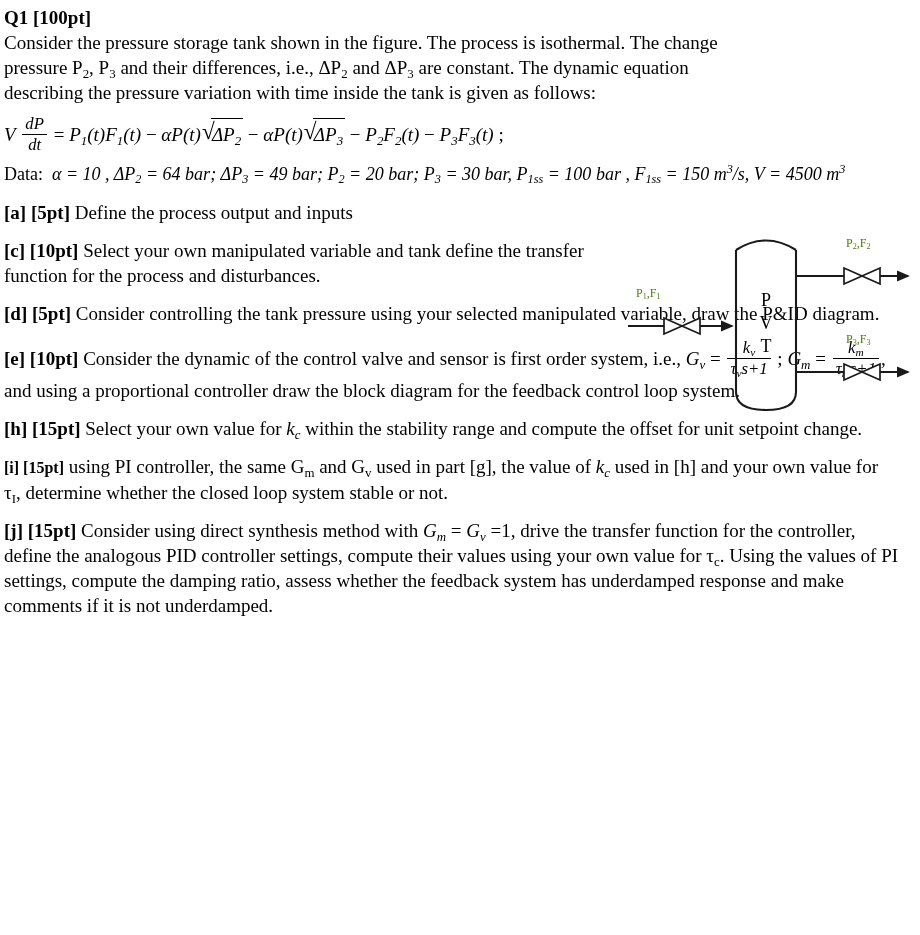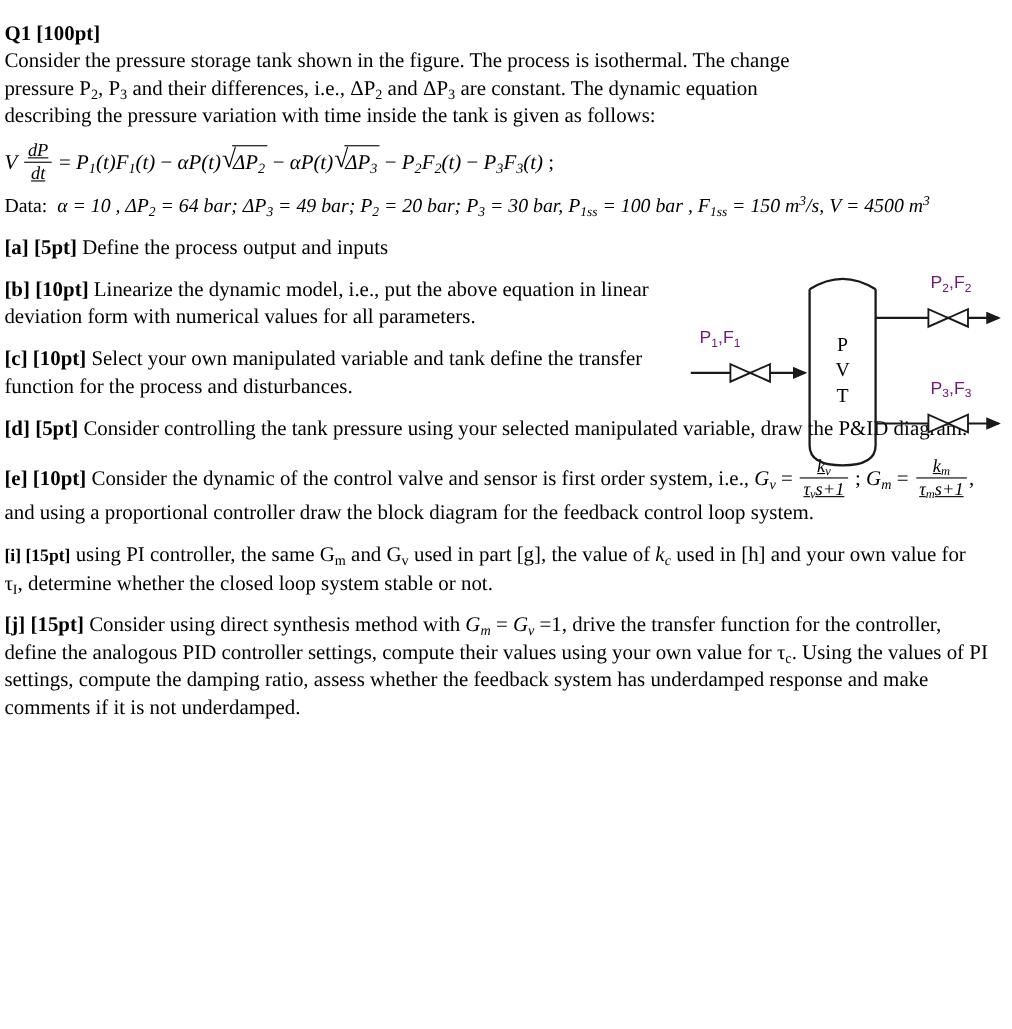--- a/index.html
+++ b/index.html
@@ -18,21 +18,21 @@
   .page {
     position: relative;
     width: 920px;
     height: 935px;
     padding: 0;
   }
   .title {
     font-weight: bold;
     font-size: 19px;
     line-height: 24px;
-    margin: 19px 0 0 4px;
+    margin: 6px 0 0 4px;
   }
   .para {
     font-size: 19px;
     line-height: 25px;
     margin: 0 0 0 4px;
     text-align: left;
   }
   .intro {
     width: 870px;
   }
@@ -54,21 +54,20 @@
     vertical-align: 0.55em;
     line-height: 0;
   }
   .frac {
     display: inline-block;
     vertical-align: -0.55em;
     text-align: center;
     font-size: 0.88em;
     line-height: 1.08;
     margin: 0 2px;
-    text-decoration: underline;
   }
   .frac .num {
     display: block;
     border-bottom: 1.3px solid #000;
     padding: 0 3px 1px 3px;
   }
   .frac .den {
     display: block;
     padding: 1px 3px 0 3px;
   }
@@ -114,23 +113,23 @@
   .figure {
     position: absolute;
     left: 618px;
     top: 222px;
     width: 300px;
     height: 190px;
   }
   .figure svg { display: block; }
   .fig-label {
     position: absolute;
-    font-family: Liberation Sans, sans-serif;
-    font-size: 16px;
-    color: #701a75;
+    font-family: Liberation Serif, serif;
+    font-size: 12px;
+    color: #4d7c0f;
     white-space: nowrap;
   }
   .vtxt {
     position: absolute;
     font-family: "Liberation Serif", "DejaVu Serif", serif;
     font-size: 18px;
     text-align: center;
     width: 40px;
   }
 </style>
@@ -169,25 +168,20 @@
     <span class="lbl">Data:</span>
     &nbsp;α = 10 , ΔP<sub>2</sub> = 64 <span class="it">bar</span>; ΔP<sub>3</sub> = 49 <span class="it">bar</span>; P<sub>2</sub> = 20 <span class="it">bar</span>; P<sub>3</sub> = 30 <span class="it">bar</span>, P<sub>1ss</sub> = 100 <span class="it">bar</span> , F<sub>1ss</sub> = 150 m<sup>3</sup>/s, V = 4500 m<sup>3</sup>
   </div>
 
   <div class="item narrow">
     <b><span>[a]</span>
     <span>[5pt]</span></b>
     <span>Define the process output and inputs</span>
   </div>
 
-  <div class="item narrow">
-    <b><span>[b]</span>
-    <span>[10pt]</span></b>
-    <span>Linearize the dynamic model, i.e., put the above equation in linear deviation form with numerical values for all parameters.</span>
-  </div>
 
   <div class="item narrow">
     <b><span>[c]</span>
     <span>[10pt]</span></b>
     <span>Select your own manipulated variable and tank define the transfer function for the process and disturbances.</span>
   </div>
 
   <div class="item wide">
     <b><span>[d]</span>
     <span>[5pt]</span></b>
@@ -205,20 +199,25 @@
     ; <span class="it">G<sub>m</sub></span> =
     <span class="frac">
       <span class="num it">k<sub>m</sub></span>
       <span class="den it">τ<sub>m</sub>s+1</span>
     </span>,
     and using a proportional controller draw the block diagram for the feedback control loop system.
   </div>
 
 
 
+  <div class="item wide">
+    <b><span>[h]</span>
+    <span>[15pt]</span></b>
+    Select your own value for <span class="it">k<sub>c</sub></span> within the stability range and compute the offset for unit setpoint change.
+  </div>
 
   <div class="item wide">
     <b class="smallpt"><span>[i]</span>
     <span>[15pt]</span></b>
     using PI controller, the same G<sub>m</sub> and G<sub>v</sub> used in part [g], the value of <span class="it">k<sub>c</sub></span> used in [h] and your own value for τ<sub>I</sub>, determine whether the closed loop system stable or not.
   </div>
 
   <div class="item wide">
     <b><span>[j]</span>
     <span>[15pt]</span></b>

